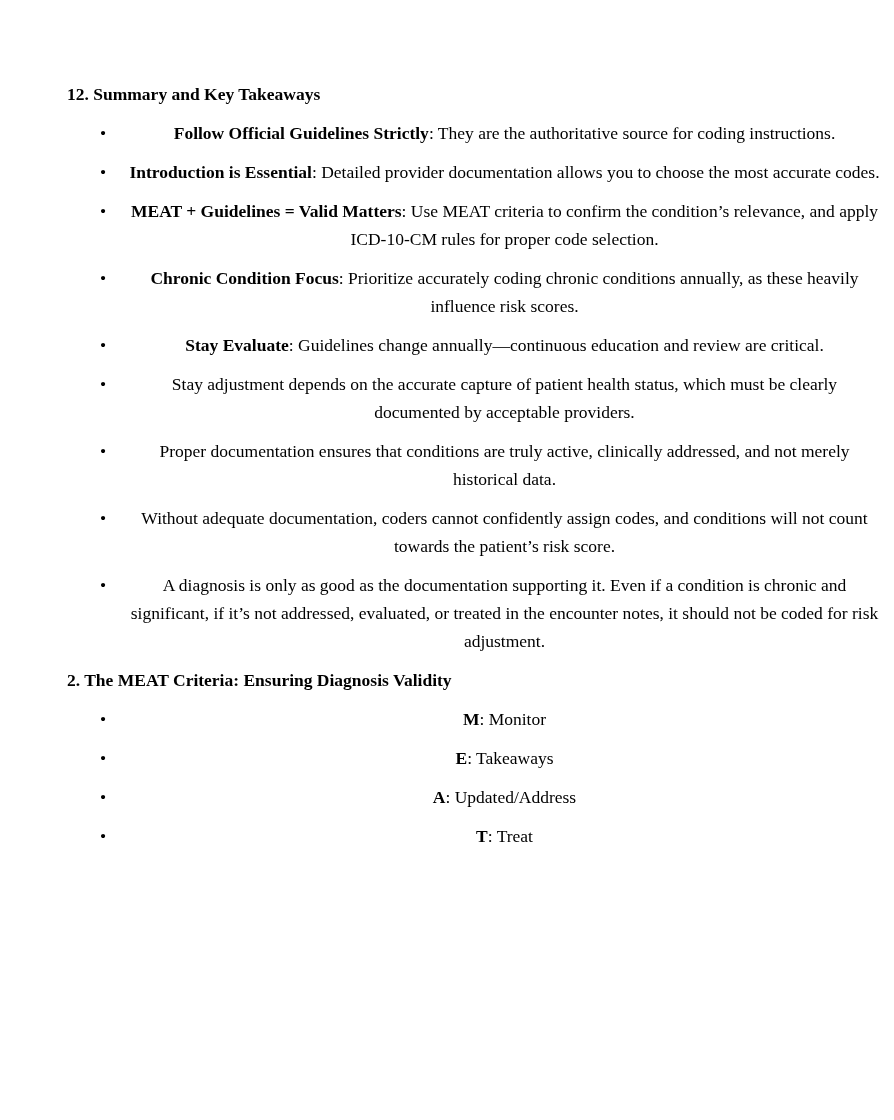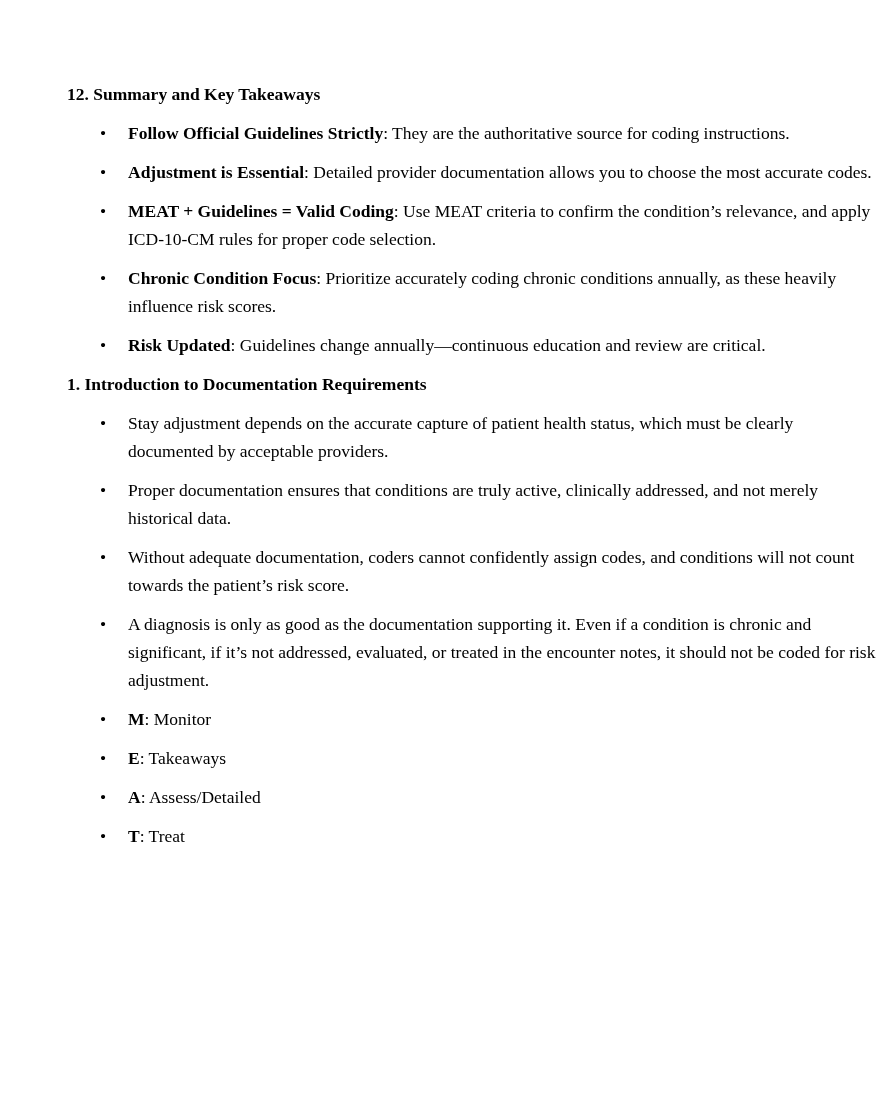--- a/index.html
+++ b/index.html
@@ -35,75 +35,76 @@
   }
   .bullet .marker {
     flex: 0 0 28px;
     margin-left: 33px;
     font-size: 17.5px;
     line-height: 28px;
   }
   .bullet .btext {
     flex: 1 1 auto;
     max-width: 754px;
+    text-align: center;
   }
 </style>
 </head>
 <body>
 
 <main class="page">
   <div id="doc-content">
       <p class="block heading">12. Summary and Key Takeaways</p>
       <div class="block bullet">
         <span class="marker">•</span>
         <p class="btext"><strong>Follow Official Guidelines Strictly</strong><span>: They are the authoritative source for coding instructions.</span></p>
       </div>
       <div class="block bullet">
         <span class="marker">•</span>
-        <p class="btext"><strong>Adjustment is Essential</strong><span>: Detailed provider documentation allows you to choose the most accurate codes.</span></p>
+        <p class="btext"><strong>Introduction is Essential</strong><span>: Detailed provider documentation allows you to choose the most accurate codes.</span></p>
       </div>
       <div class="block bullet">
         <span class="marker">•</span>
-        <p class="btext"><strong>MEAT + Guidelines = Valid Coding</strong><span>: Use MEAT criteria to confirm the condition’s relevance, and apply ICD-10-CM rules for proper code selection.</span></p>
+        <p class="btext"><strong>MEAT + Guidelines = Valid Matters</strong><span>: Use MEAT criteria to confirm the condition’s relevance, and apply ICD-10-CM rules for proper code selection.</span></p>
       </div>
       <div class="block bullet">
         <span class="marker">•</span>
         <p class="btext"><strong>Chronic Condition Focus</strong><span>: Prioritize accurately coding chronic conditions annually, as these heavily influence risk scores.</span></p>
       </div>
       <div class="block bullet">
         <span class="marker">•</span>
-        <p class="btext"><strong>Risk Updated</strong><span>: Guidelines change annually—continuous education and review are critical.</span></p>
+        <p class="btext"><strong>Stay Evaluate</strong><span>: Guidelines change annually—continuous education and review are critical.</span></p>
       </div>
-      <p class="block heading">1. Introduction to Documentation Requirements</p>
       <div class="block bullet">
         <span class="marker">•</span>
         <p class="btext"><span>Stay adjustment depends on the accurate capture of patient health status, which must be clearly documented by acceptable providers.</span></p>
       </div>
       <div class="block bullet">
         <span class="marker">•</span>
         <p class="btext"><span>Proper documentation ensures that conditions are truly active, clinically addressed, and not merely historical data.</span></p>
       </div>
       <div class="block bullet">
         <span class="marker">•</span>
         <p class="btext"><span>Without adequate documentation, coders cannot confidently assign codes, and conditions will not count towards the patient’s risk score.</span></p>
       </div>
       <div class="block bullet">
         <span class="marker">•</span>
         <p class="btext"><span>A diagnosis is only as good as the documentation supporting it. Even if a condition is chronic and significant, if it’s not addressed, evaluated, or treated in the encounter notes, it should not be coded for risk adjustment.</span></p>
       </div>
+      <p class="block heading">2. The MEAT Criteria: Ensuring Diagnosis Validity</p>
       <div class="block bullet">
         <span class="marker">•</span>
         <p class="btext"><strong>M</strong><span>: Monitor</span></p>
       </div>
       <div class="block bullet">
         <span class="marker">•</span>
         <p class="btext"><strong>E</strong><span>: Takeaways</span></p>
       </div>
       <div class="block bullet">
         <span class="marker">•</span>
-        <p class="btext"><strong>A</strong><span>: Assess/Detailed</span></p>
+        <p class="btext"><strong>A</strong><span>: Updated/Address</span></p>
       </div>
       <div class="block bullet">
         <span class="marker">•</span>
         <p class="btext"><strong>T</strong><span>: Treat</span></p>
       </div>
     </div>
 </main>
 
 </body></html>

